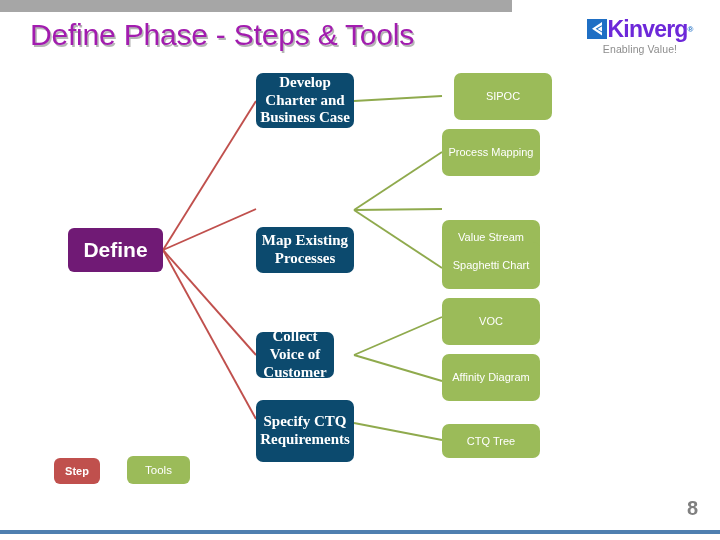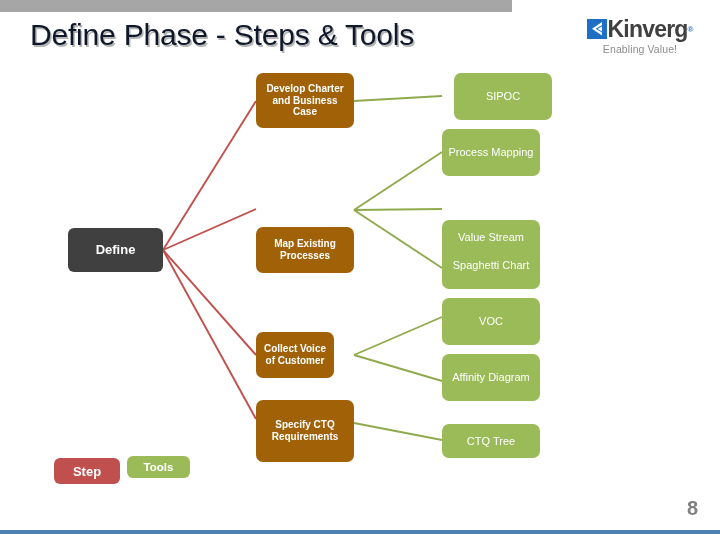--- a/index.html
+++ b/index.html
@@ -34,21 +34,21 @@
     background: #4f7fb0;
   }
 
   
   #slide-title {
     position: absolute;
     left: 30px;
     top: 18px;
     font-size: 30px;
     font-weight: normal;
-    color: #0f172a;
+    color: #a21caf;
     letter-spacing: -0.2px;
     white-space: nowrap;
     text-shadow: 1.5px 1.5px 0 rgba(120,120,120,0.55);
     font-family: "Liberation Sans", sans-serif;
   }
 
   
   #logo {
     position: absolute;
     left: 573px;
@@ -65,21 +65,21 @@
   }
   #logo-mark {
     width: 20px;
     height: 20px;
     margin-right: 1px;
     flex: 0 0 auto;
   }
   #logo-word {
     font-size: 23px;
     font-weight: bold;
-    color: #404040;
+    color: #6d28d9;
     letter-spacing: -0.8px;
     line-height: 23px;
     font-family: "Liberation Sans", sans-serif;
   }
   #logo-reg {
     font-size: 8px;
     color: #1f6fc4;
     vertical-align: super;
     font-weight: bold;
   }
@@ -108,63 +108,64 @@
     align-items: center;
     justify-content: center;
     text-align: center;
     border-radius: 7px;
     box-sizing: border-box;
     color: #ffffff;
     line-height: 1.18;
     padding: 2px 4px;
   }
   .node-root {
-    background: #404040;
-    font-size: 13px;
+    background: #701a75;
+    font-size: 21px;
     font-weight: bold;
     border-radius: 6px;
   }
   .node-step {
-    background: #a16207;
-    font-size: 10px;
-    font-weight: bold;
+    background: #0c4a6e;
+    font-size: 15px;
+    font-weight: bold;
+    font-family: Liberation Serif, serif;
   }
   .node-tool {
     background: #9bbb59;
     font-size: 11px;
     font-weight: normal;
   }
 
   
   .legend-chip {
     position: absolute;
     display: flex;
     align-items: center;
     justify-content: center;
     border-radius: 6px;
     color: #ffffff;
     box-sizing: border-box;
   }
   #legend-step {
     left: 54px;
     top: 458px;
-    width: 66px;
+    width: 46px;
     height: 26px;
     background: #c0504d;
-    font-size: 13px;
+    font-size: 11px;
     font-weight: bold;
   }
   #legend-tools {
     left: 127px;
     top: 456px;
     width: 63px;
-    height: 22px;
+    height: 28px;
     background: #9bbb59;
     font-size: 11.5px;
-    font-weight: bold;
+    font-weight: normal;
     text-align: right;
   }
 
   
   #page-number {
     position: absolute;
     right: 22px;
     top: 497px;
     font-size: 20px;
     font-weight: bold;

